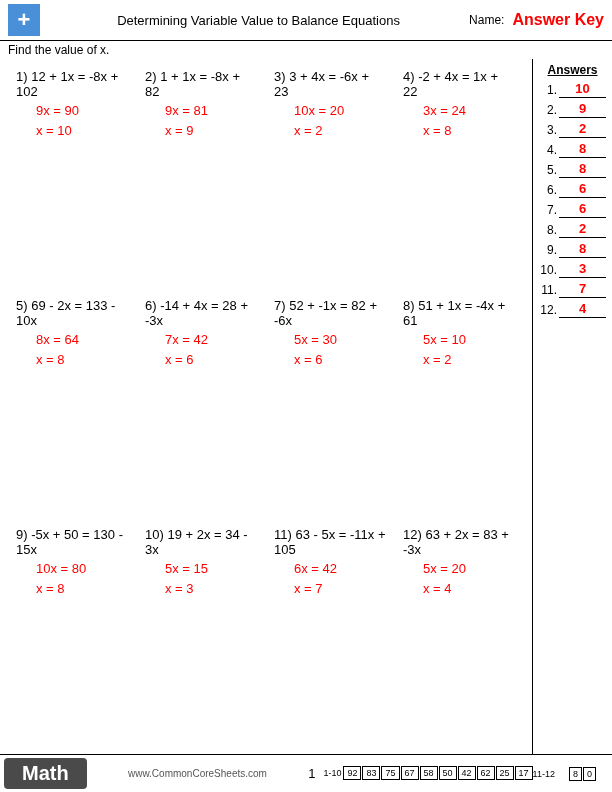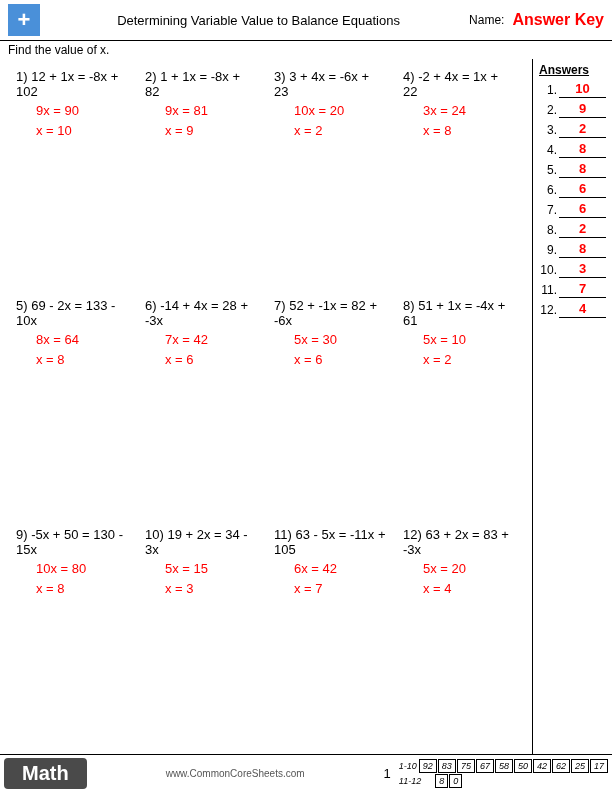--- a/index.html
+++ b/index.html
@@ -76,21 +76,21 @@
       display: flex;
       flex-direction: column;
     }
     
     .answer-sidebar {
       width: 80px;
       border-left: 1px solid #000;
       padding: 4px 6px;
       display: flex;
       flex-direction: column;
-      align-items: flex-start;
+      align-items: center;
     }
     .answers-title {
       font-size: 12px;
       text-decoration: underline;
       font-weight: bold;
       margin-bottom: 4px;
       text-align: center;
     }
     .answer-item {
       display: flex;
@@ -158,24 +158,22 @@
       text-align: center;
       font-size: 10px;
       color: #555;
     }
     .footer-page {
       font-size: 13px;
       margin: 0 8px;
     }
     .footer-stats {
       display: flex;
-      flex-direction: column;
       font-size: 9px;
-      margin-right: 0;
-      font-style: italic;
+      margin-right: 12px;
     }
     .footer-scores {
       display: flex;
       gap: 1px;
     }
     .score-box {
       border: 1px solid #000;
       padding: 1px 3px;
       font-size: 9px;
       background: #fff;

